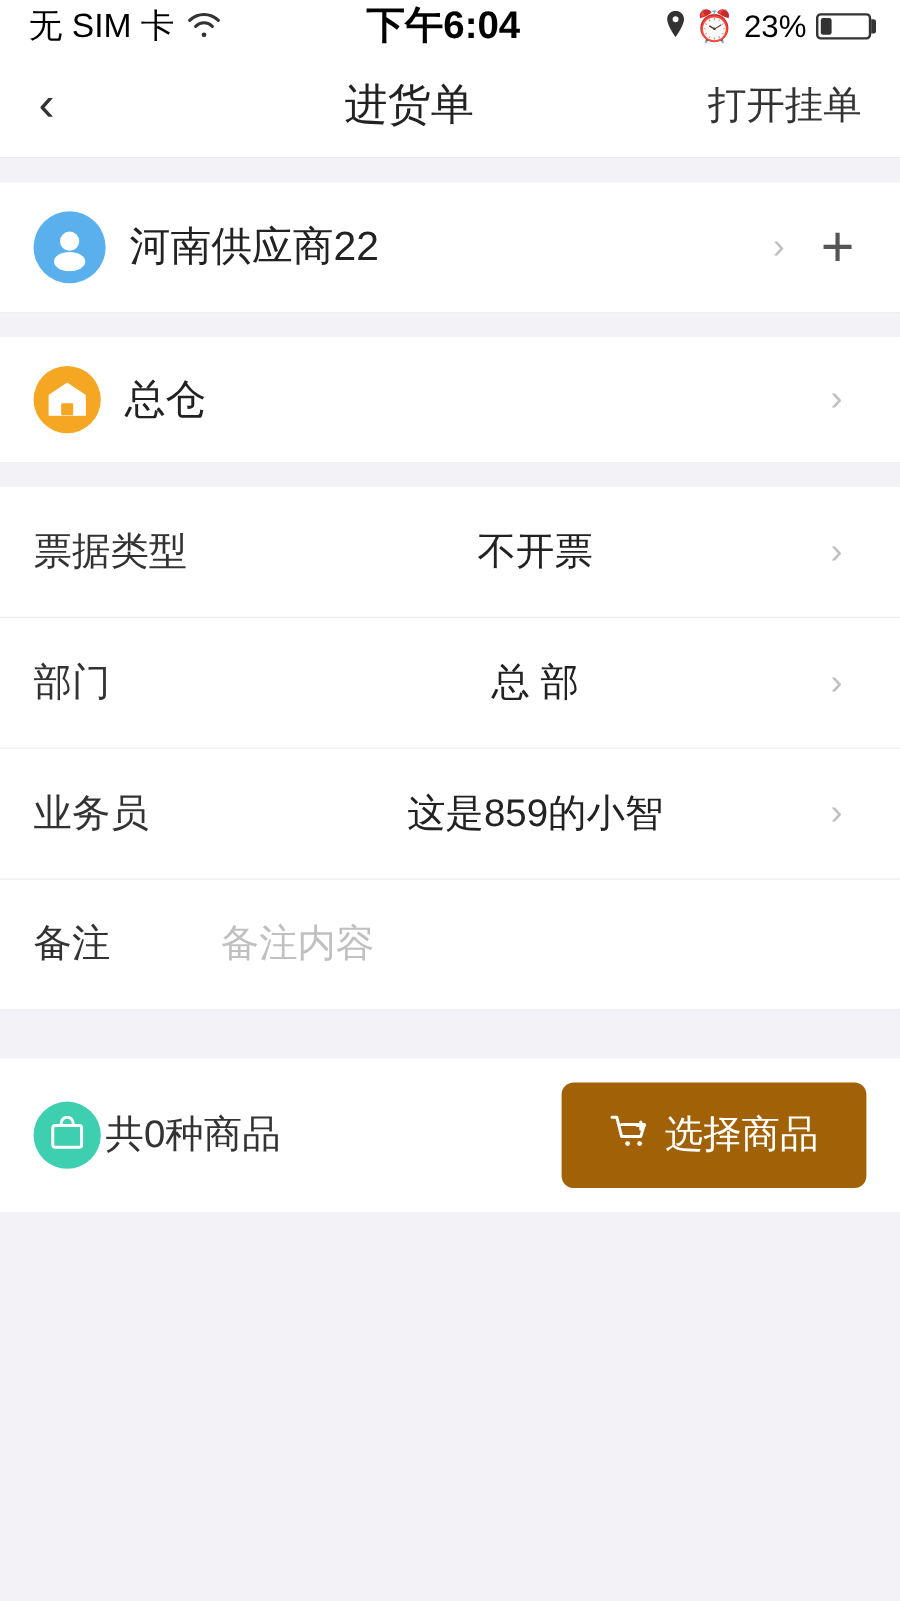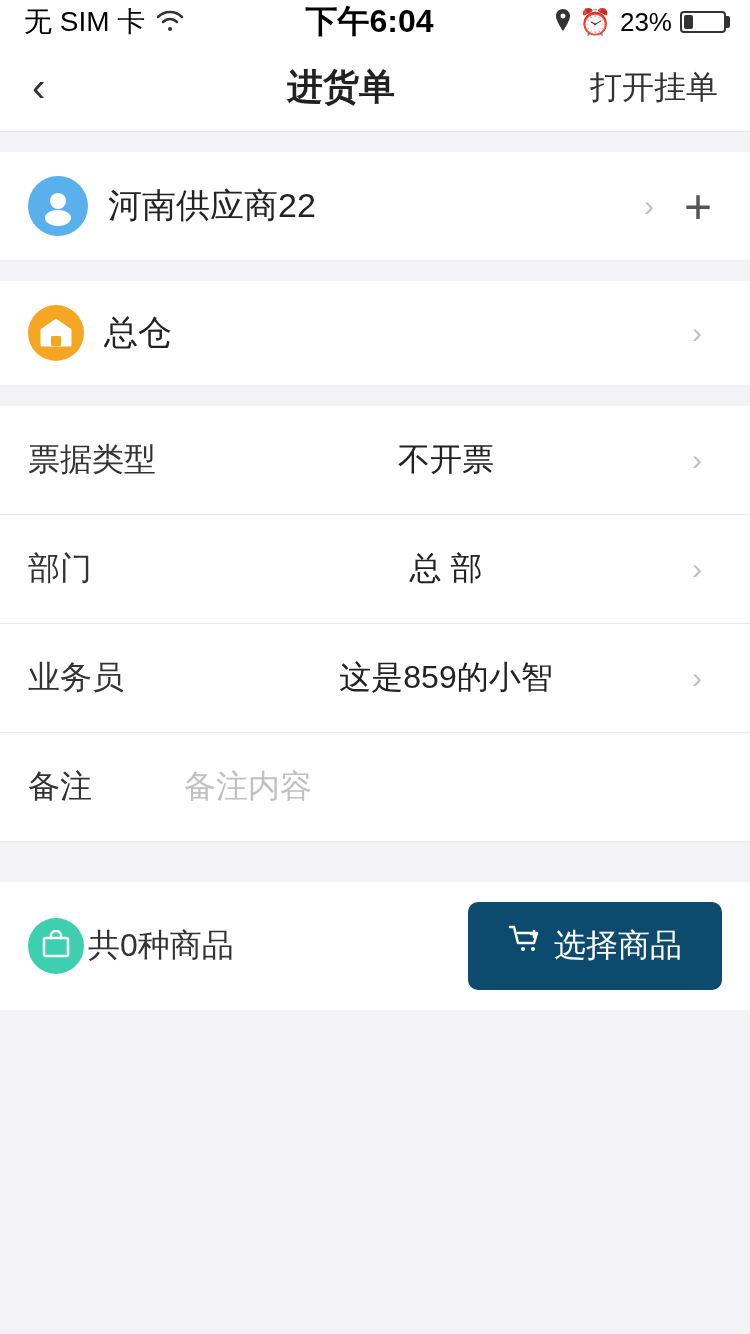--- a/index.html
+++ b/index.html
@@ -67,21 +67,21 @@
       border-bottom: 1px solid #e5e5e5;
     }
     .nav-back {
       font-size: 40px;
       color: #333;
       cursor: pointer;
       width: 60px;
     }
     .nav-title {
       font-size: 36px;
-      font-weight: 700;
+      font-weight: 400;
       color: #222;
       flex: 1;
       text-align: center;
     }
     .nav-action {
       font-size: 32px;
       color: #333;
       cursor: pointer;
       min-width: 120px;
     }
@@ -235,28 +235,29 @@
       background: #3ecfb0;
       display: flex;
       align-items: center;
       justify-content: center;
     }
     .product-count-text {
       font-size: 32px;
       color: #333;
     }
     .select-product-btn {
-      background: #0c4a6e;
+      background: #a16207;
       color: #fff;
       border: none;
       border-radius: 10px;
       padding: 22px 40px;
       font-size: 32px;
       cursor: pointer;
       display: flex;
+      align-items: center;
       gap: 12px;
     }
 
     
     .main-content {
       background: #f2f2f7;
       min-height: calc(1334px - 132px);
     }
   </style>
 </head>

